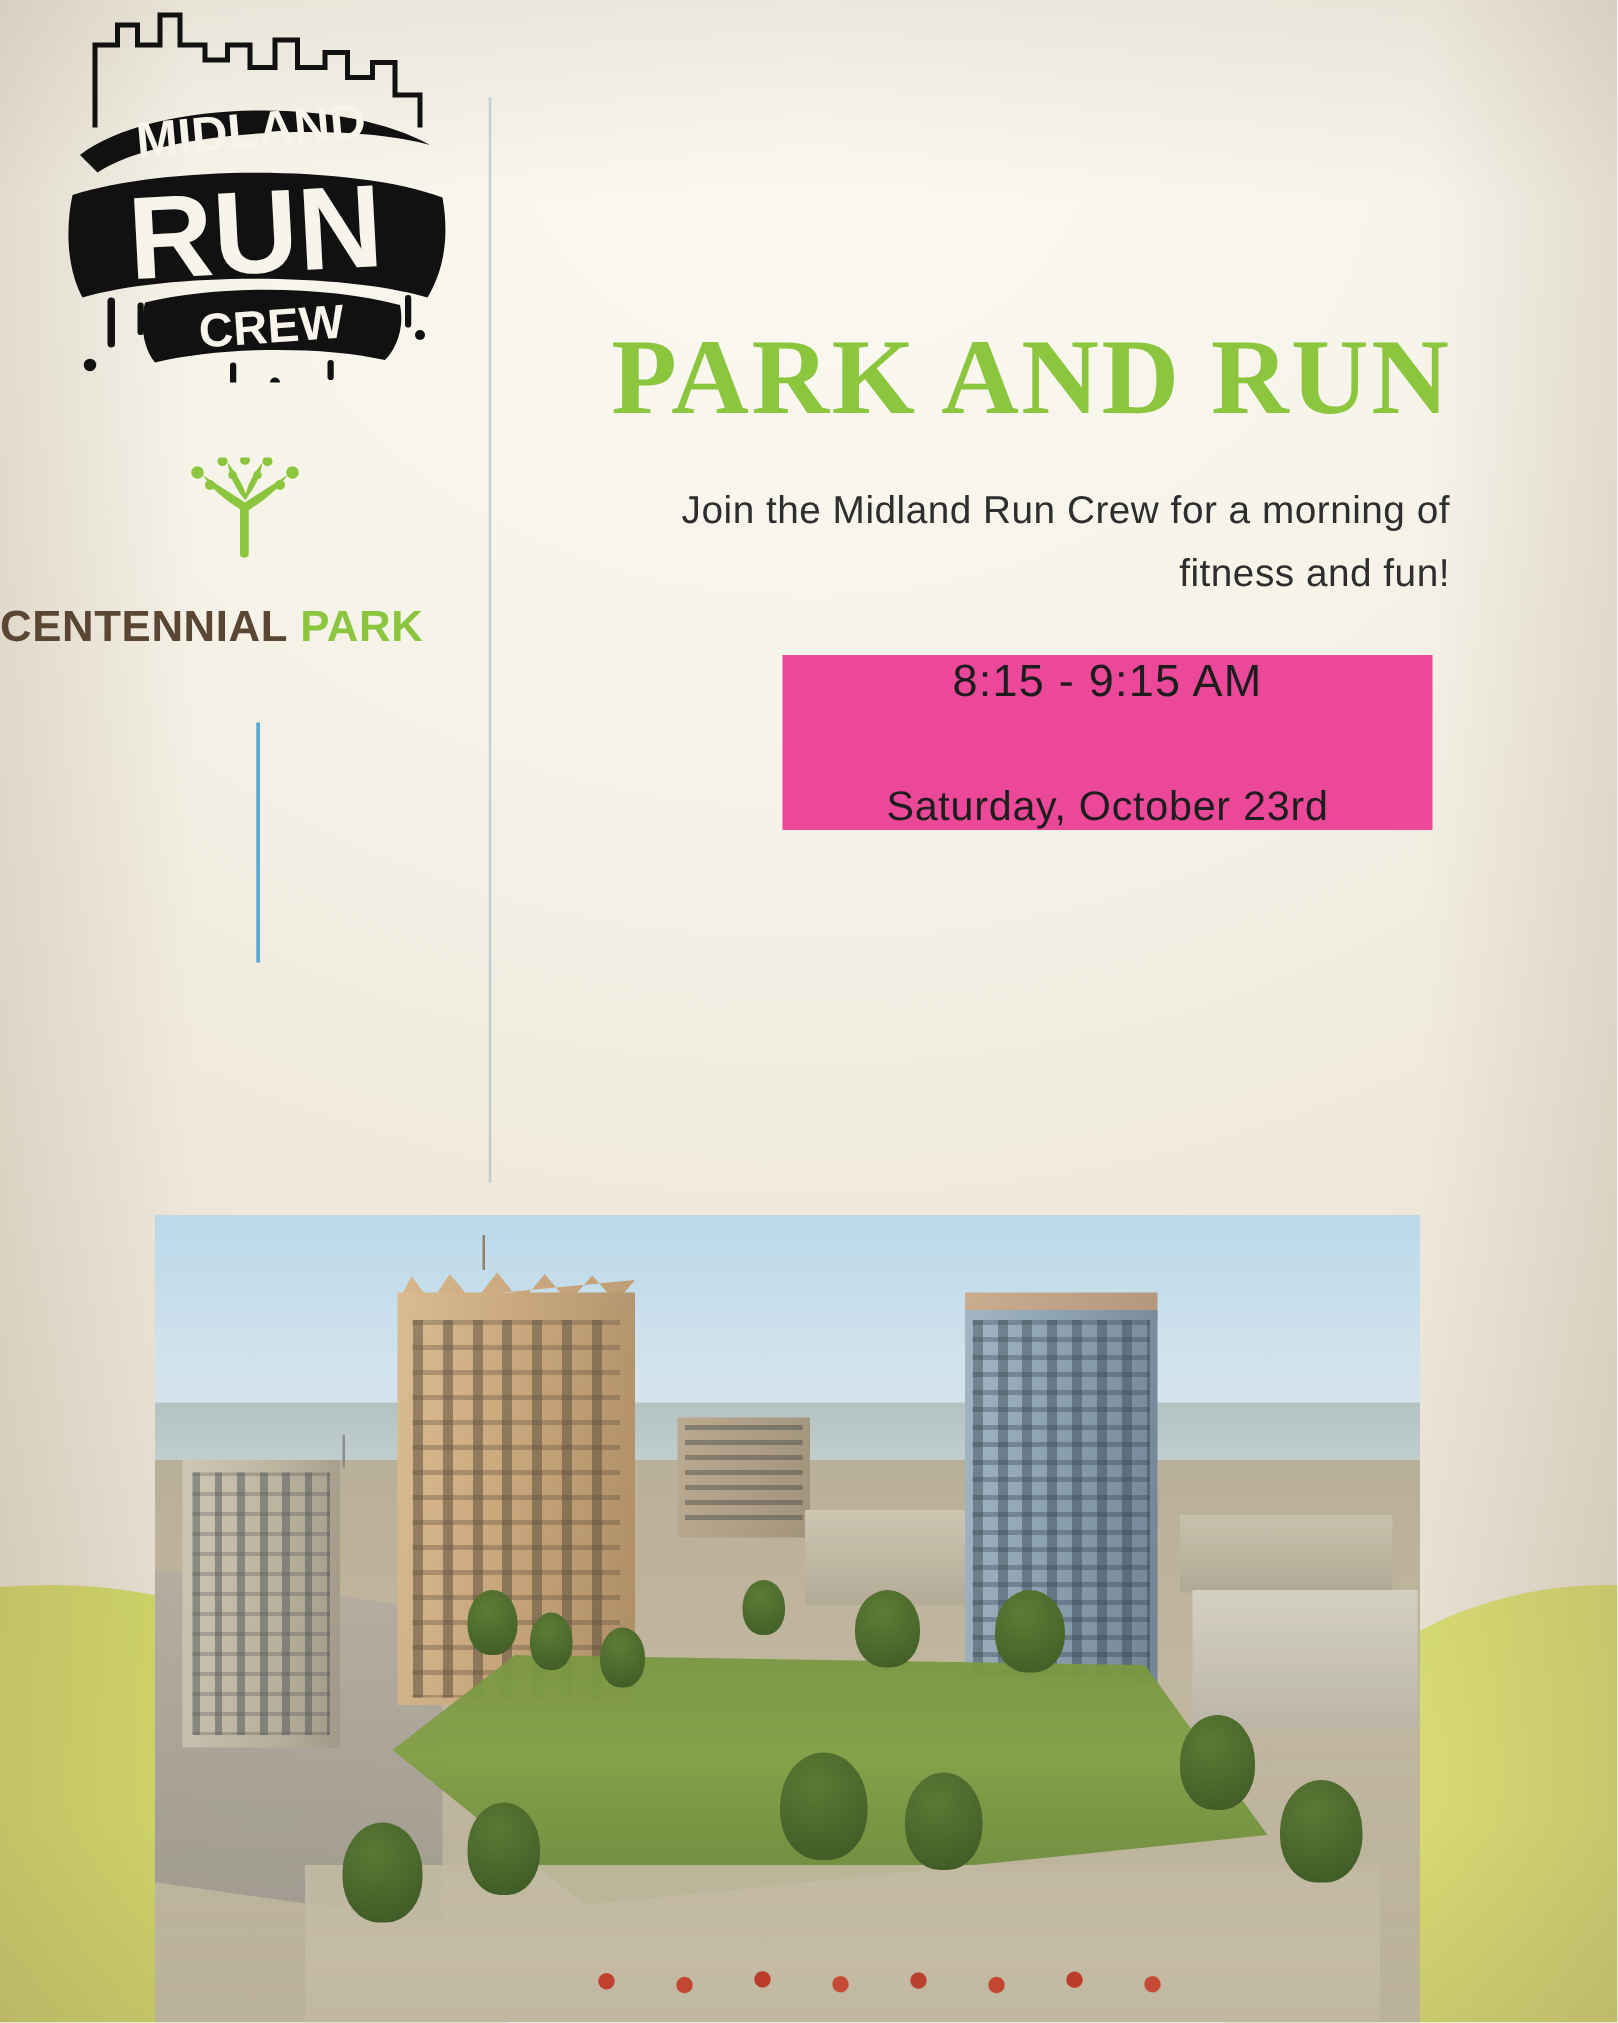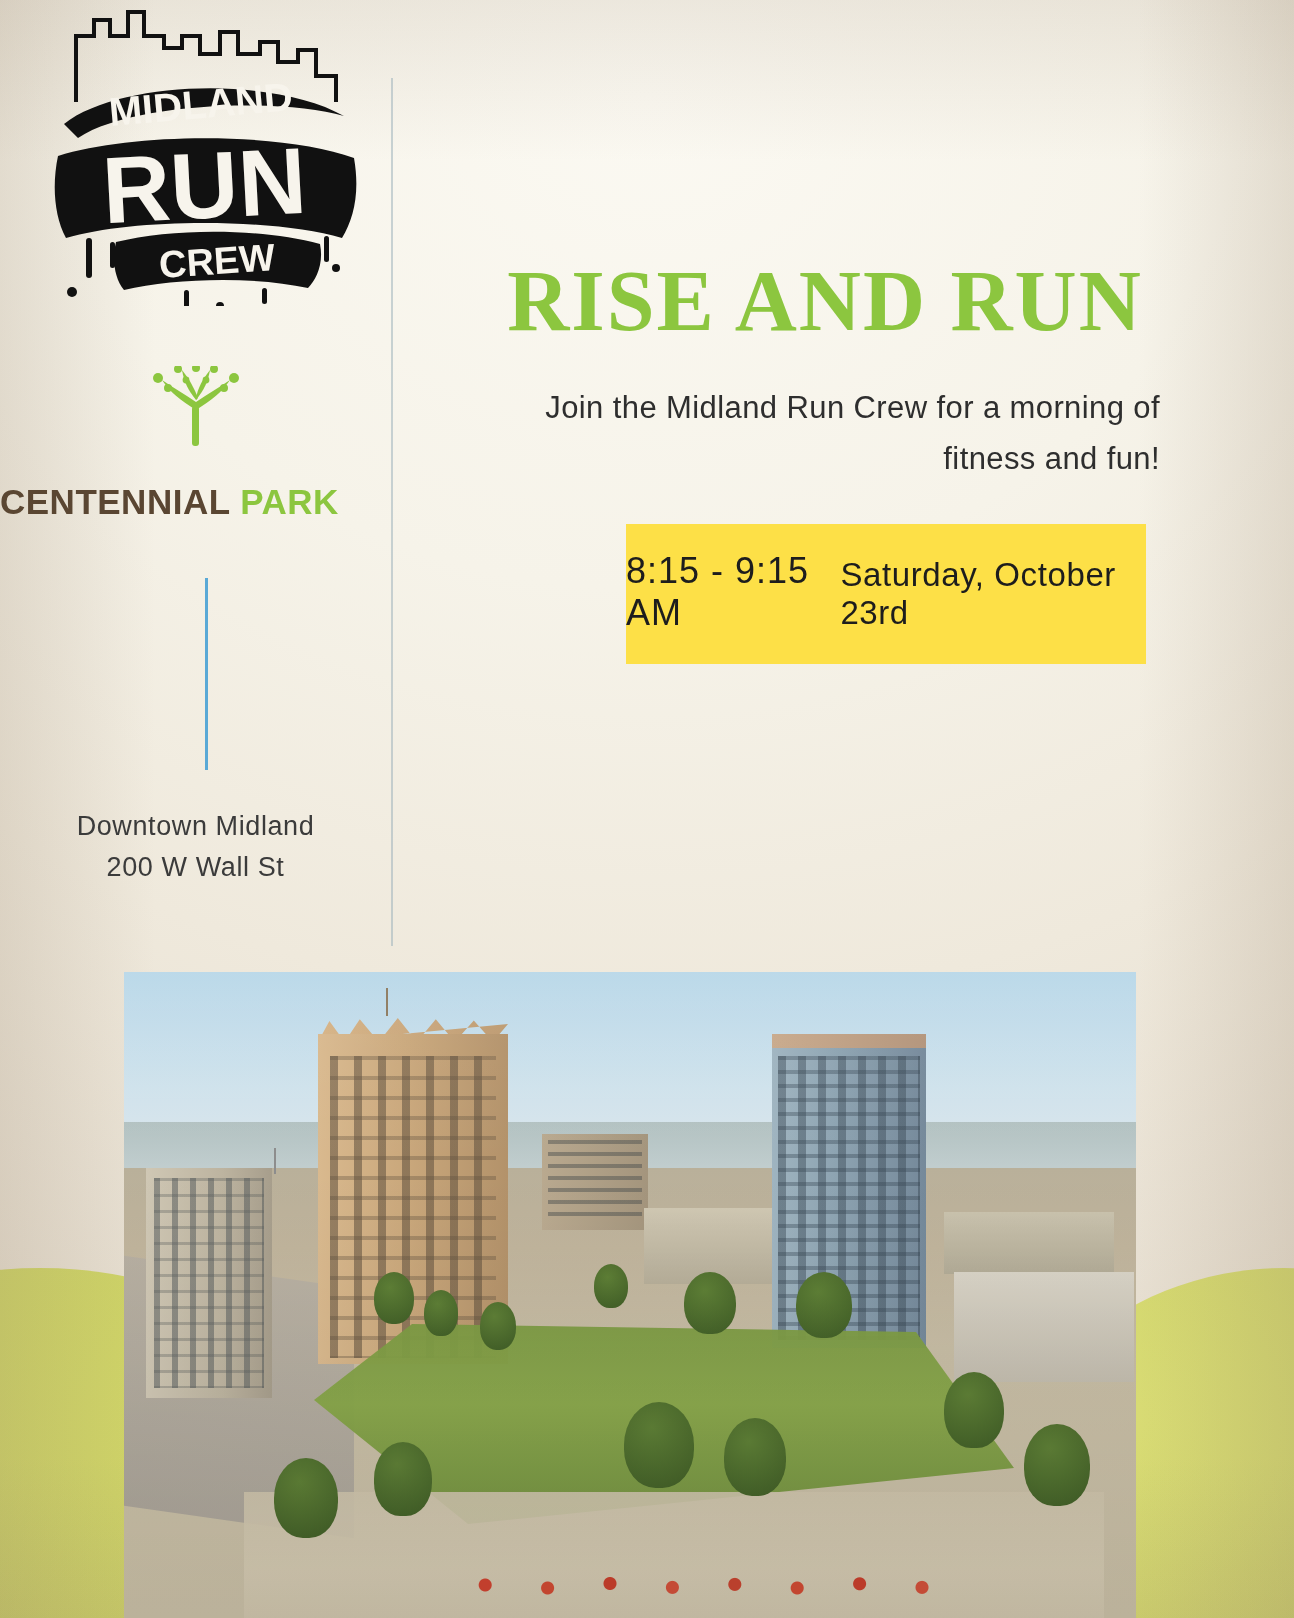--- a/index.html
+++ b/index.html
@@ -159,25 +159,25 @@
     font-size: 31px;
     line-height: 1.65;
     letter-spacing: 0.4px;
   }
   .time-box {
     position: absolute;
     top: 524px;
     left: 196px;
     width: 520px;
     height: 140px;
-    background: #fde047;
+    background: #ec4899;
     display: flex;
-    flex-direction: row;
+    flex-direction: column;
     align-items: center;
-    justify-content: center;
+    justify-content: space-between;
   }
   .time-box .t1 {
     color: #1d1d1d;
     font-size: 36px;
     letter-spacing: 1px;
     margin-bottom: 4px;
   }
   .time-box .t2 {
     color: #1d1d1d;
     font-size: 33px;
@@ -468,28 +468,24 @@
       </svg>
     </div>
 
     <div class="park-name">
       <span class="c1">CENTENNIAL</span>
       <span class="c2">PARK</span>
     </div>
 
     <div class="short-line"></div>
 
-    <div class="addr">
-      <div>Downtown Midland</div>
-      <div>200 W Wall St</div>
-    </div>
   </div>
 
   <div class="right-col">
-    <div class="headline">RISE AND RUN</div>
+    <div class="headline">PARK AND RUN</div>
     <div class="subhead">Join the Midland Run Crew for a morning of fitness and fun!</div>
 
     <div class="time-box">
       <div class="t1">8:15 - 9:15 AM</div>
       <div class="t2">Saturday, October 23rd</div>
     </div>
 
   </div>
 
   <div class="photo">

